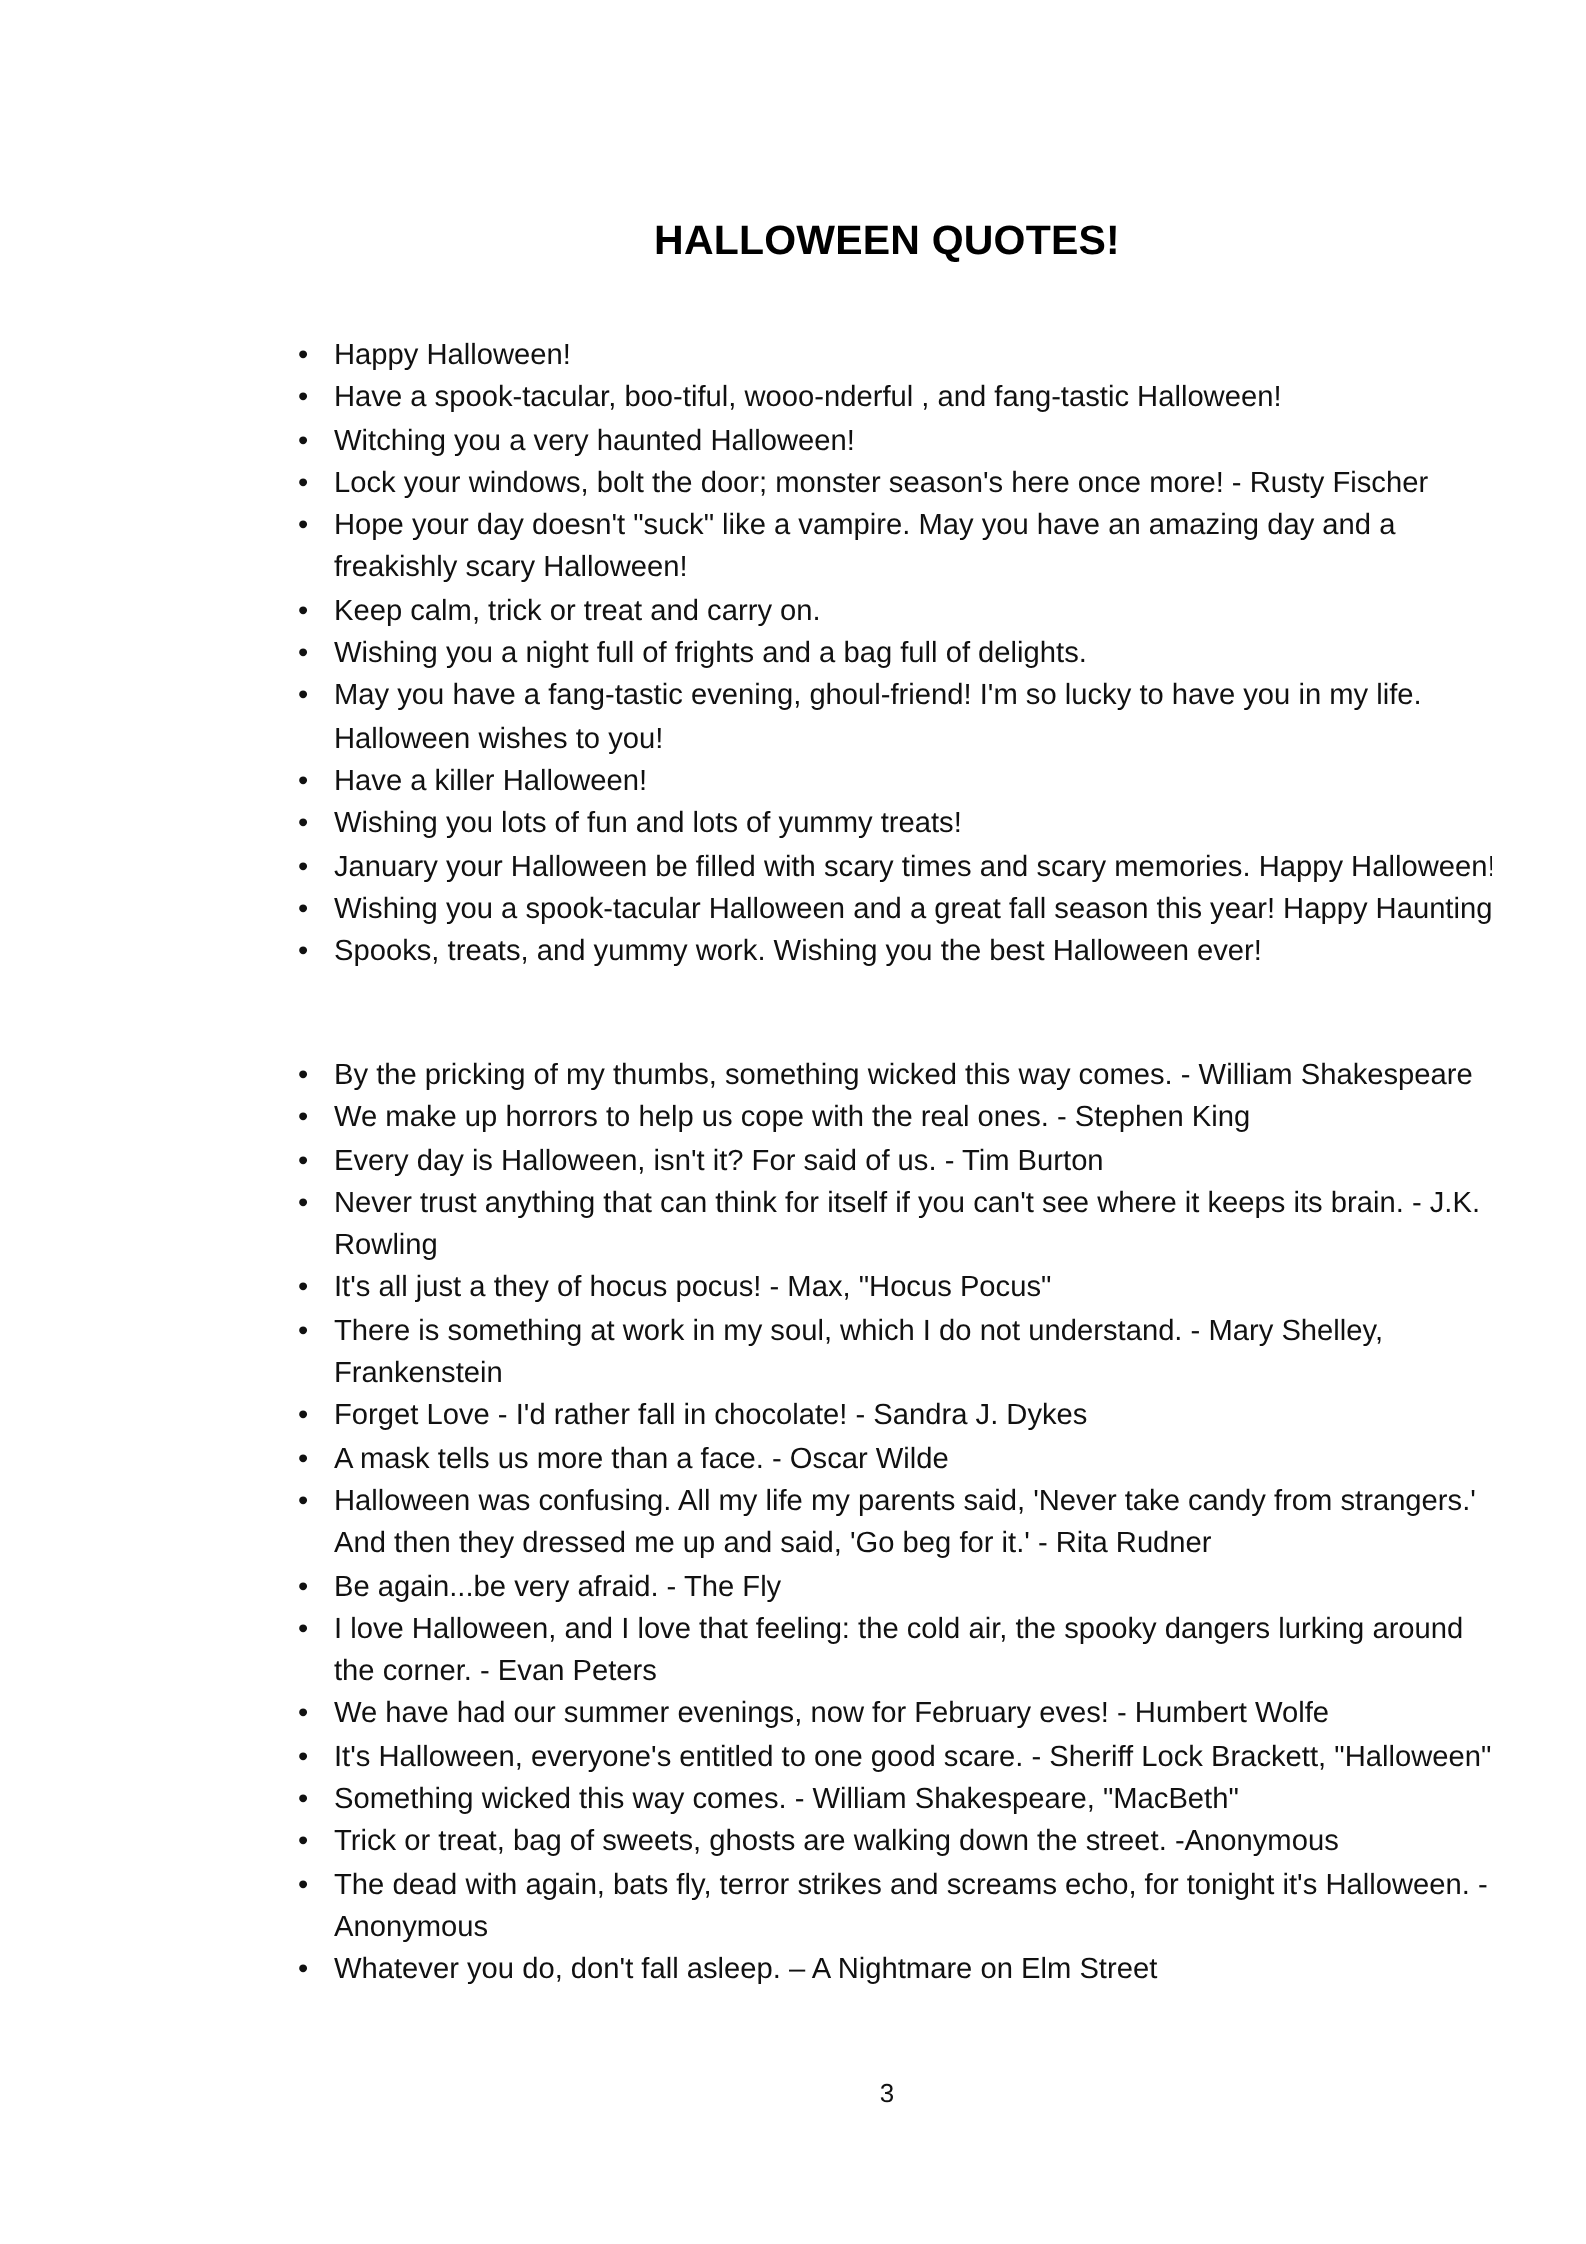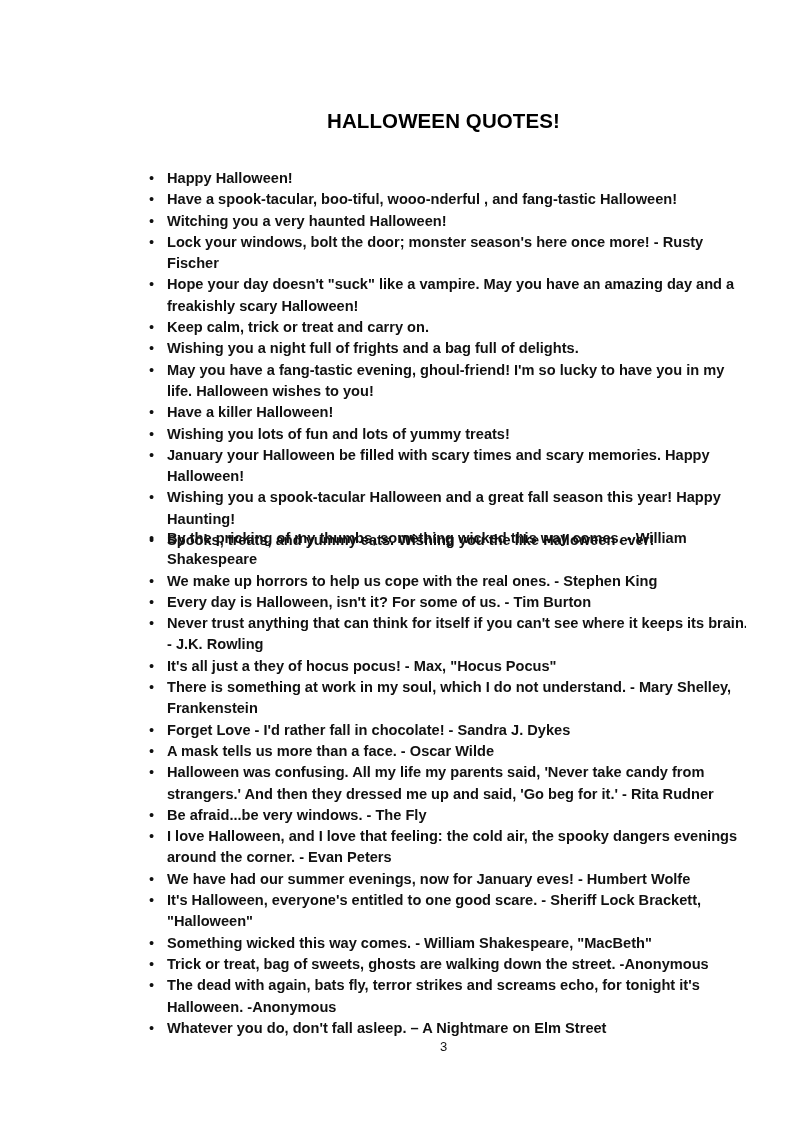--- a/index.html
+++ b/index.html
@@ -60,21 +60,20 @@
     left: 10px;
     top: 0;
     width: 10px;
     line-height: 21.3px;
     font-size: 14.6px;
     color: #111111;
   }
   .quote-item .quote-text {
     display: block;
     white-space: normal;
-    font-weight: bold;
   }
 
   
   .page-number {
     position: absolute;
     left: 0;
     top: 1038px;
     width: 793px;
     text-align: center;
     font-size: 13px;
@@ -133,36 +132,36 @@
       <li class="quote-item">
         <span class="bullet">•</span>
         <span class="quote-text">January your Halloween be filled with scary times and scary memories. Happy Halloween!</span>
       </li>
       <li class="quote-item">
         <span class="bullet">•</span>
         <span class="quote-text">Wishing you a spook-tacular Halloween and a great fall season this year! Happy Haunting!</span>
       </li>
       <li class="quote-item">
         <span class="bullet">•</span>
-        <span class="quote-text">Spooks, treats, and yummy eats. Wishing you the like Halloween ever!</span>
+        <span class="quote-text">Spooks, treats, and yummy work. Wishing you the best Halloween ever!</span>
       </li>
     </ul>
 
   <ul class="quote-list" id="list-quotes">
       <li class="quote-item">
         <span class="bullet">•</span>
         <span class="quote-text">By the pricking of my thumbs, something wicked this way comes. - William Shakespeare</span>
       </li>
       <li class="quote-item">
         <span class="bullet">•</span>
         <span class="quote-text">We make up horrors to help us cope with the real ones.  - Stephen King</span>
       </li>
       <li class="quote-item">
         <span class="bullet">•</span>
-        <span class="quote-text">Every day is Halloween, isn't it? For some of us. - Tim Burton</span>
+        <span class="quote-text">Every day is Halloween, isn't it? For said of us. - Tim Burton</span>
       </li>
       <li class="quote-item">
         <span class="bullet">•</span>
         <span class="quote-text">Never trust anything that can think for itself if you can't see where it keeps its brain. - J.K. Rowling</span>
       </li>
       <li class="quote-item">
         <span class="bullet">•</span>
         <span class="quote-text">It's all just a they of hocus pocus! - Max, "Hocus Pocus"</span>
       </li>
       <li class="quote-item">
@@ -176,29 +175,29 @@
       <li class="quote-item">
         <span class="bullet">•</span>
         <span class="quote-text">A mask tells us more than a face. - Oscar Wilde</span>
       </li>
       <li class="quote-item">
         <span class="bullet">•</span>
         <span class="quote-text">Halloween was confusing. All my life my parents said, 'Never take candy from strangers.' And then they dressed me up and said, 'Go beg for it.'  - Rita Rudner</span>
       </li>
       <li class="quote-item">
         <span class="bullet">•</span>
-        <span class="quote-text">Be afraid...be very windows. - The Fly</span>
-      </li>
-      <li class="quote-item">
-        <span class="bullet">•</span>
-        <span class="quote-text">I love Halloween, and I love that feeling: the cold air, the spooky dangers evenings around the corner. - Evan Peters</span>
-      </li>
-      <li class="quote-item">
-        <span class="bullet">•</span>
-        <span class="quote-text">We have had our summer evenings, now for January eves! - Humbert Wolfe</span>
+        <span class="quote-text">Be again...be very afraid. - The Fly</span>
+      </li>
+      <li class="quote-item">
+        <span class="bullet">•</span>
+        <span class="quote-text">I love Halloween, and I love that feeling: the cold air, the spooky dangers lurking around the corner. - Evan Peters</span>
+      </li>
+      <li class="quote-item">
+        <span class="bullet">•</span>
+        <span class="quote-text">We have had our summer evenings, now for February eves! - Humbert Wolfe</span>
       </li>
       <li class="quote-item">
         <span class="bullet">•</span>
         <span class="quote-text">It's Halloween, everyone's entitled to one good scare. - Sheriff Lock Brackett, "Halloween"</span>
       </li>
       <li class="quote-item">
         <span class="bullet">•</span>
         <span class="quote-text">Something wicked this way comes. - William Shakespeare, "MacBeth"</span>
       </li>
       <li class="quote-item">

